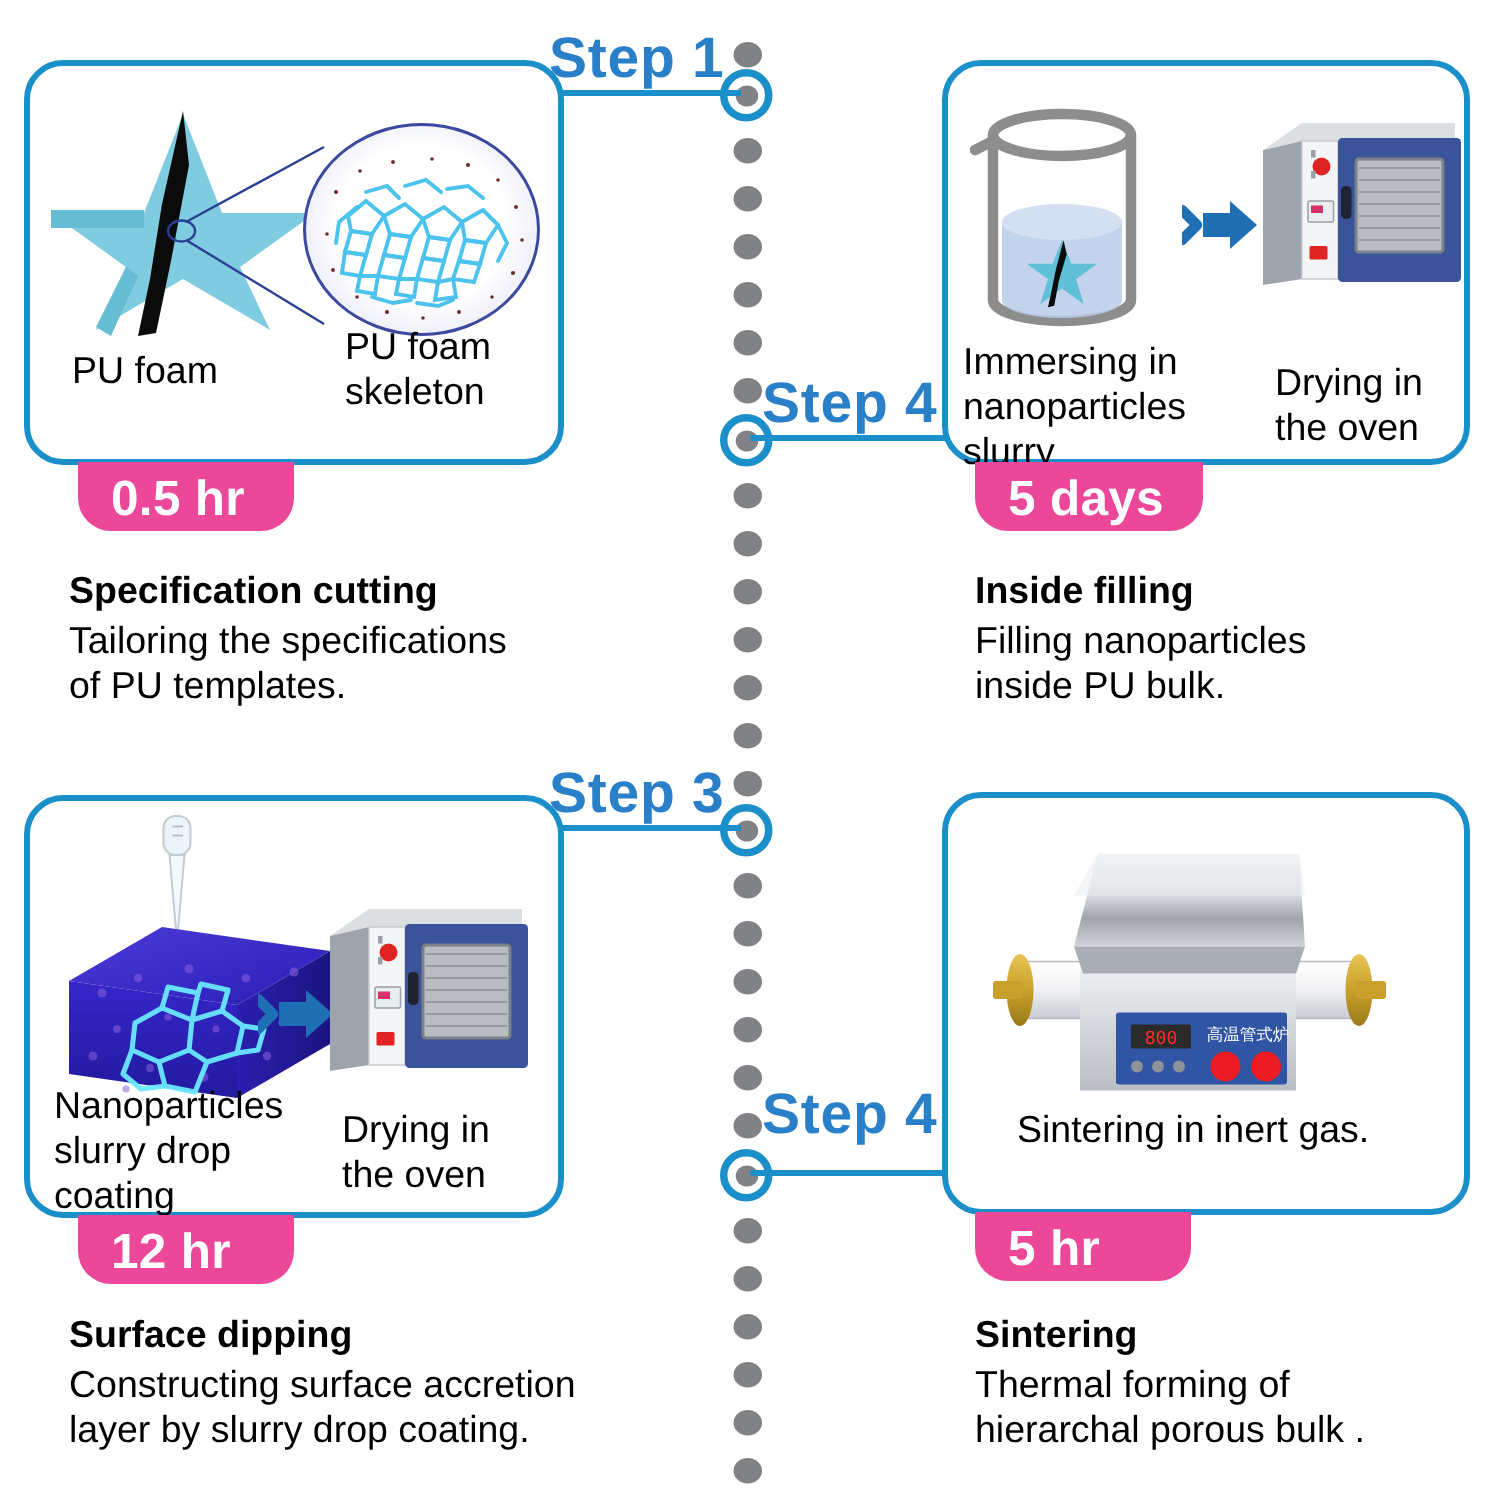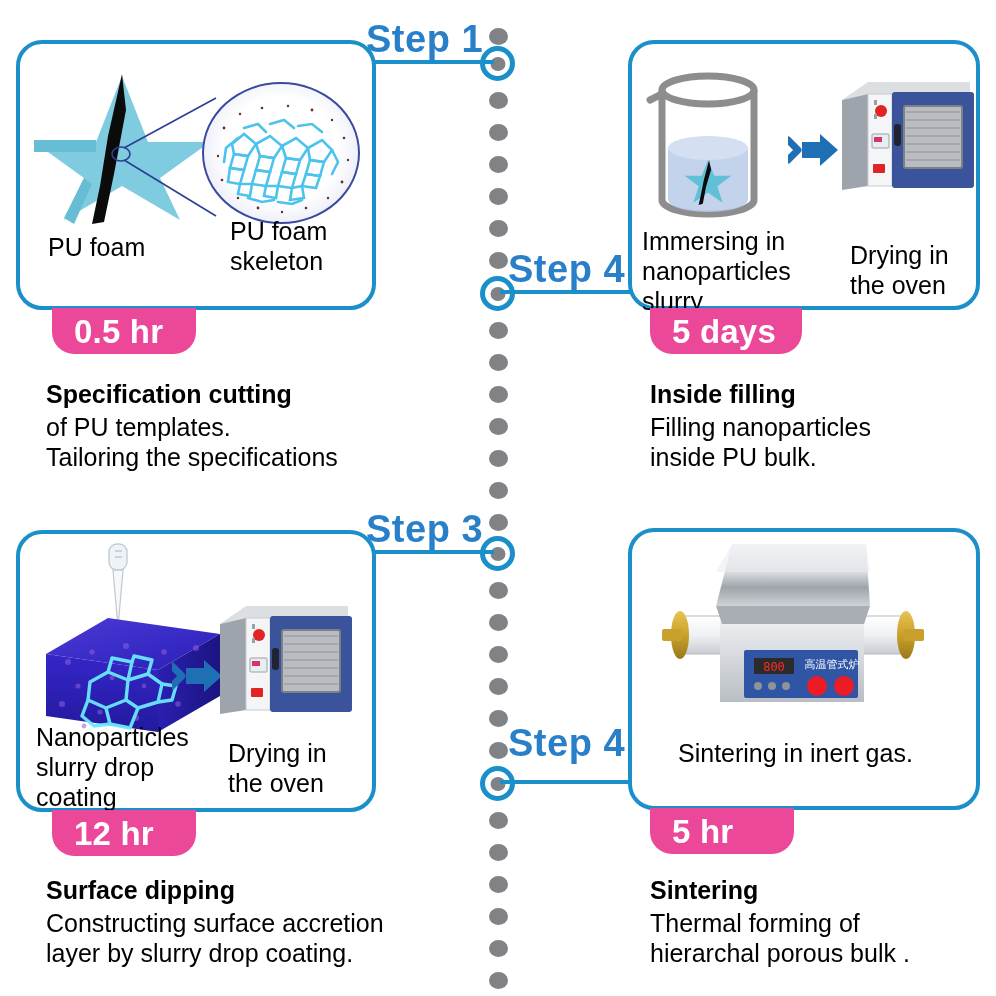--- a/index.html
+++ b/index.html
@@ -203,22 +203,22 @@
       <div>skeleton</div>
     </div>
   </div>
 
   <div class="badge" style="left:52px;top:308px;width:144px;height:46px;">
     <span>0.5 hr</span>
   </div>
 
   <div class="desc" style="left:46px;top:380px;width:400px;">
     <div class="t">Specification cutting</div>
+    <div class="b">Tailoring the specifications</div>
     <div class="b">of PU templates.</div>
-    <div class="b">Tailoring the specifications</div>
   </div>
 
   <div class="card" style="left:628px;top:40px;width:352px;height:270px;">
 
     <div class="beaker" style="left:6px;top:16px;">
       <svg width="140" height="165" viewBox="0 0 140 165">
         <path d="M24 30 L24 140 a46 14 0 0 0 92 0 L116 30" fill="#ffffff" stroke="#8d8d8d" stroke-width="7"></path>
         <path d="M30 88 L30 140 a40 12 0 0 0 80 0 L110 88 Z" fill="#b9cbe8" opacity=".85"></path>
         <ellipse cx="70" cy="88" rx="40" ry="12" fill="#d4e0f2"></ellipse>
         <ellipse cx="70" cy="30" rx="46" ry="14" fill="none" stroke="#8d8d8d" stroke-width="7"></ellipse>
@@ -392,21 +392,21 @@
   </div>
 
   <div class="desc" style="left:46px;top:876px;width:440px;">
     <div class="t">Surface dipping</div>
     <div class="b">Constructing surface accretion</div>
     <div class="b">layer by slurry drop coating.</div>
   </div>
 
   <div class="card" style="left:628px;top:528px;width:352px;height:282px;">
 
-    <div class="furnace" style="left:26px;top:0;">
+    <div class="furnace" style="left:26px;top:25px;">
       <svg width="268" height="186" viewBox="0 0 268 186">
         <defs>
           <linearGradient id="hoodG" x1="0" y1="0" x2="0" y2="1">
             <stop offset="0" stop-color="#fbfbfc"></stop>
               <stop offset=".45" stop-color="#dadde1"></stop>
             <stop offset=".7" stop-color="#9fa4aa"></stop>
               <stop offset="1" stop-color="#cfd3d8"></stop>
           </linearGradient>
           <linearGradient id="tubeG" x1="0" y1="0" x2="0" y2="1">
             <stop offset="0" stop-color="#ffffff"></stop>

